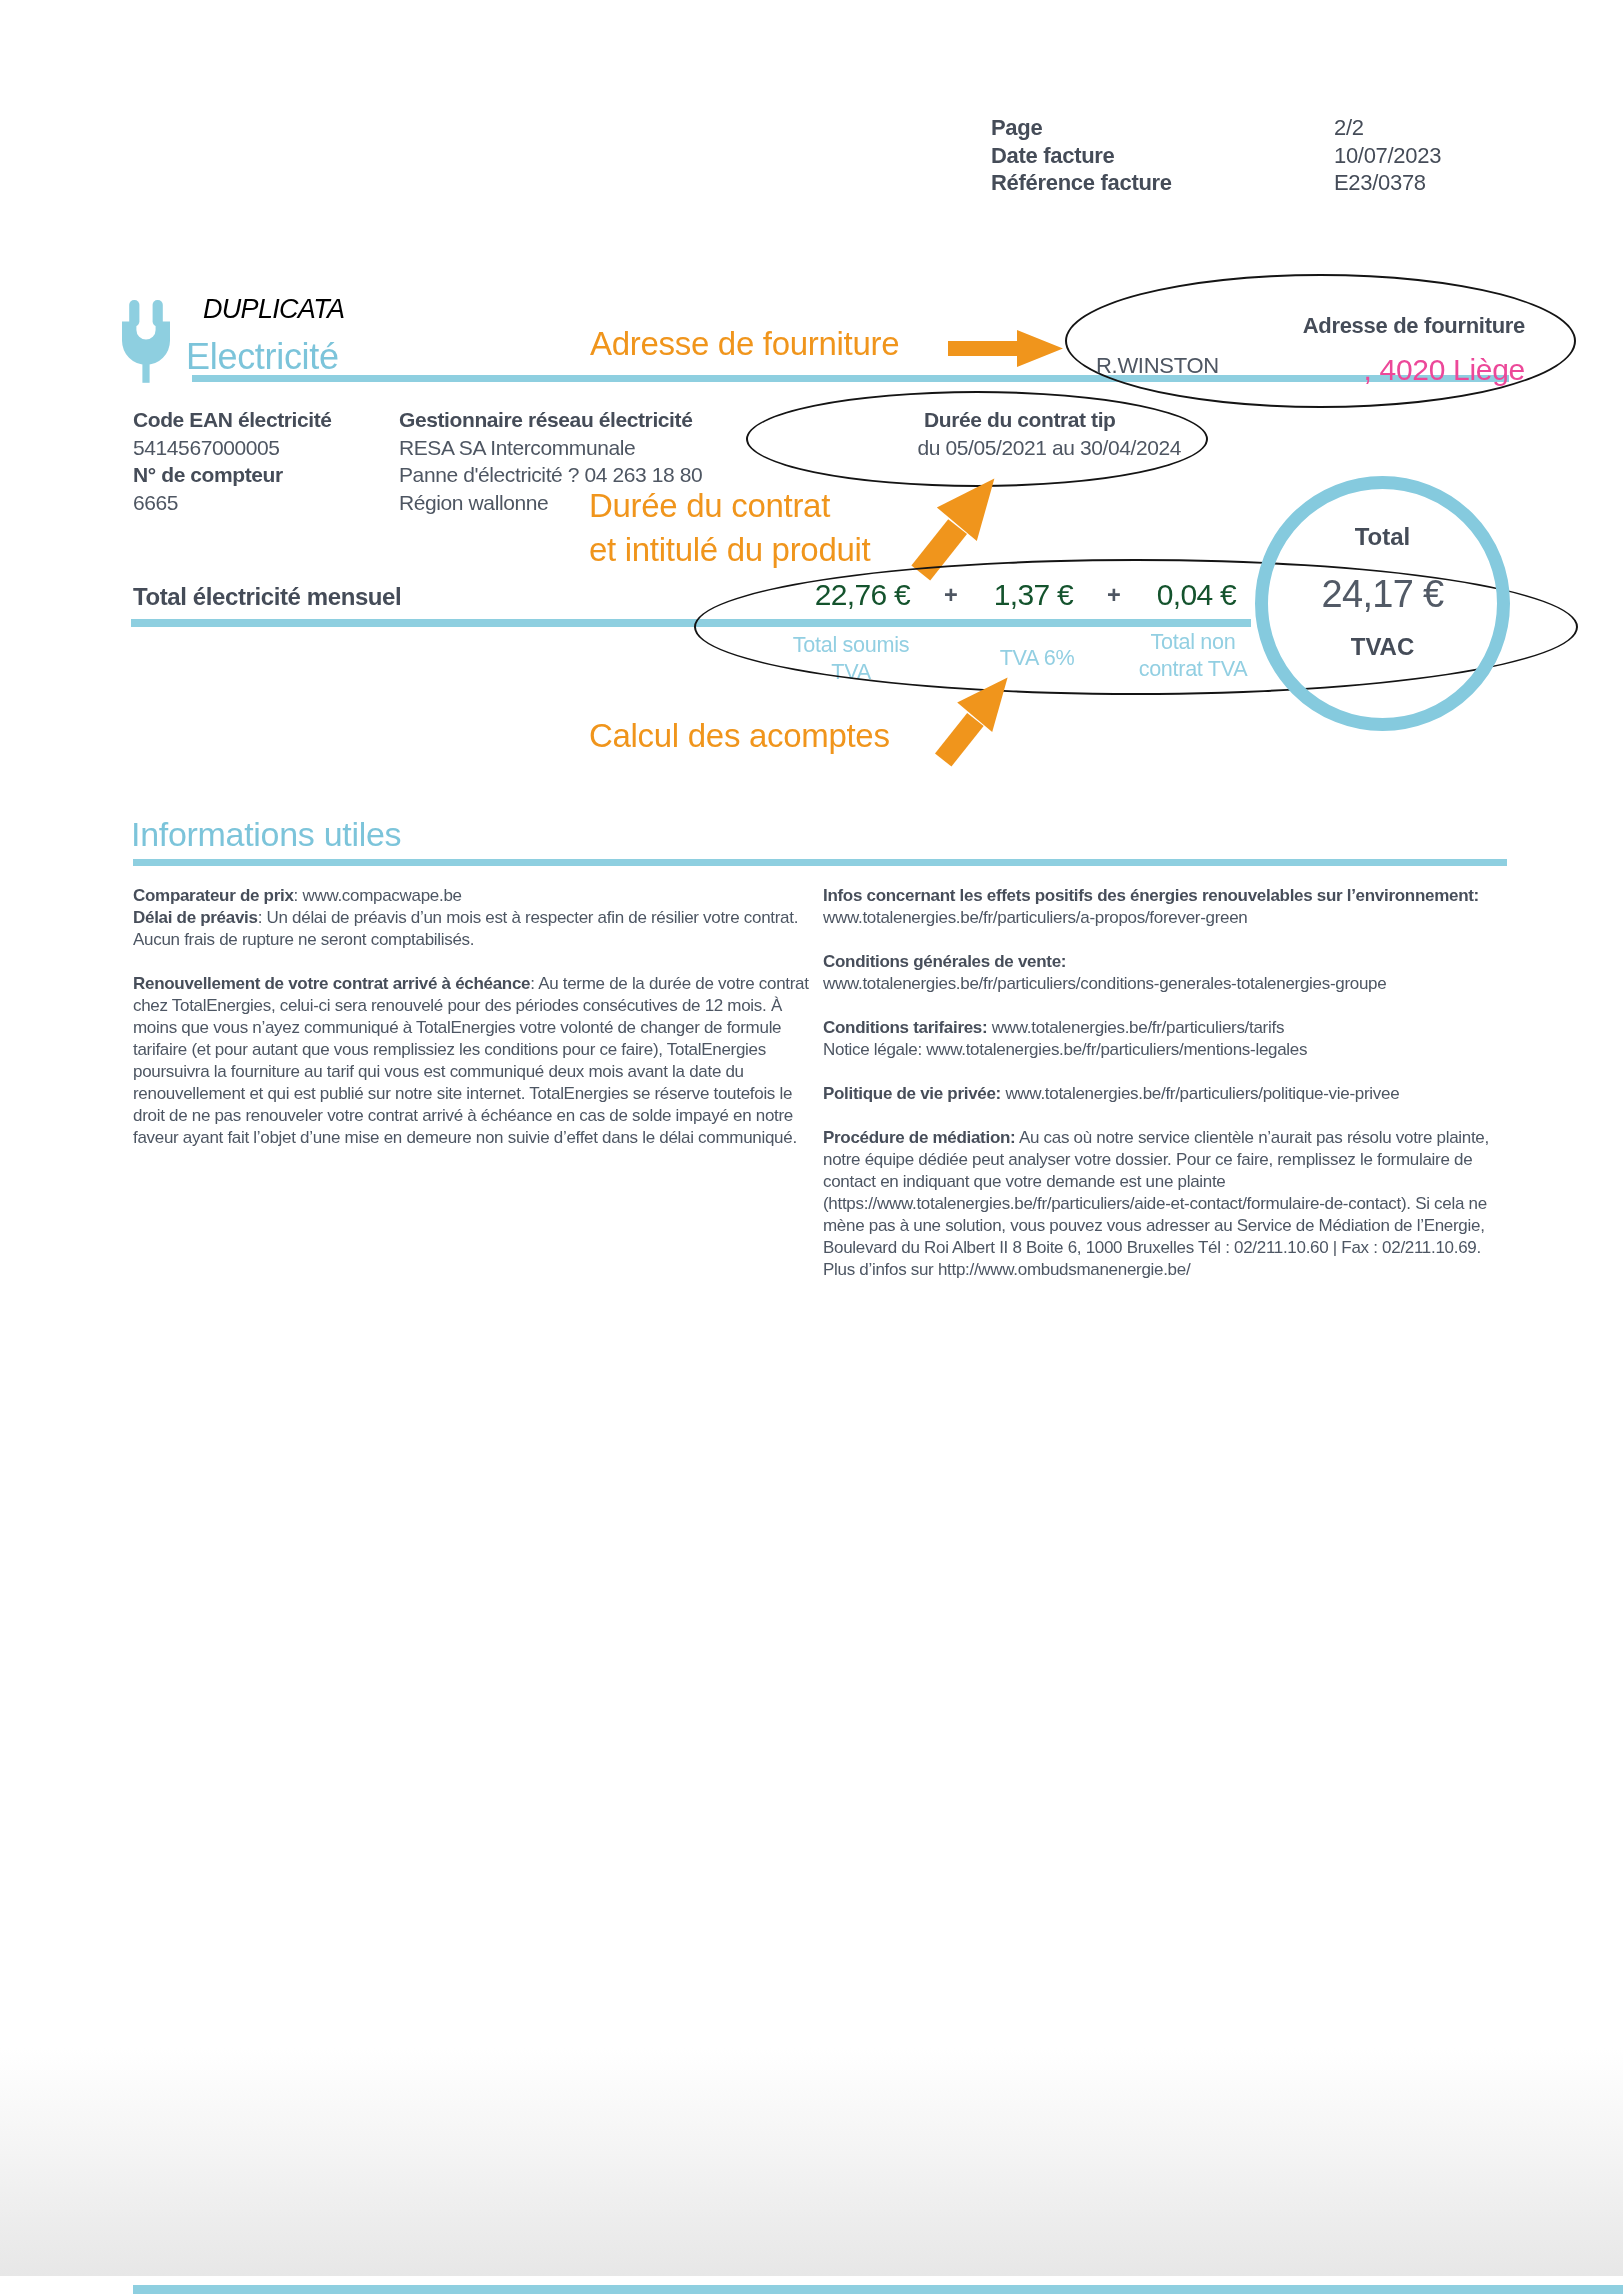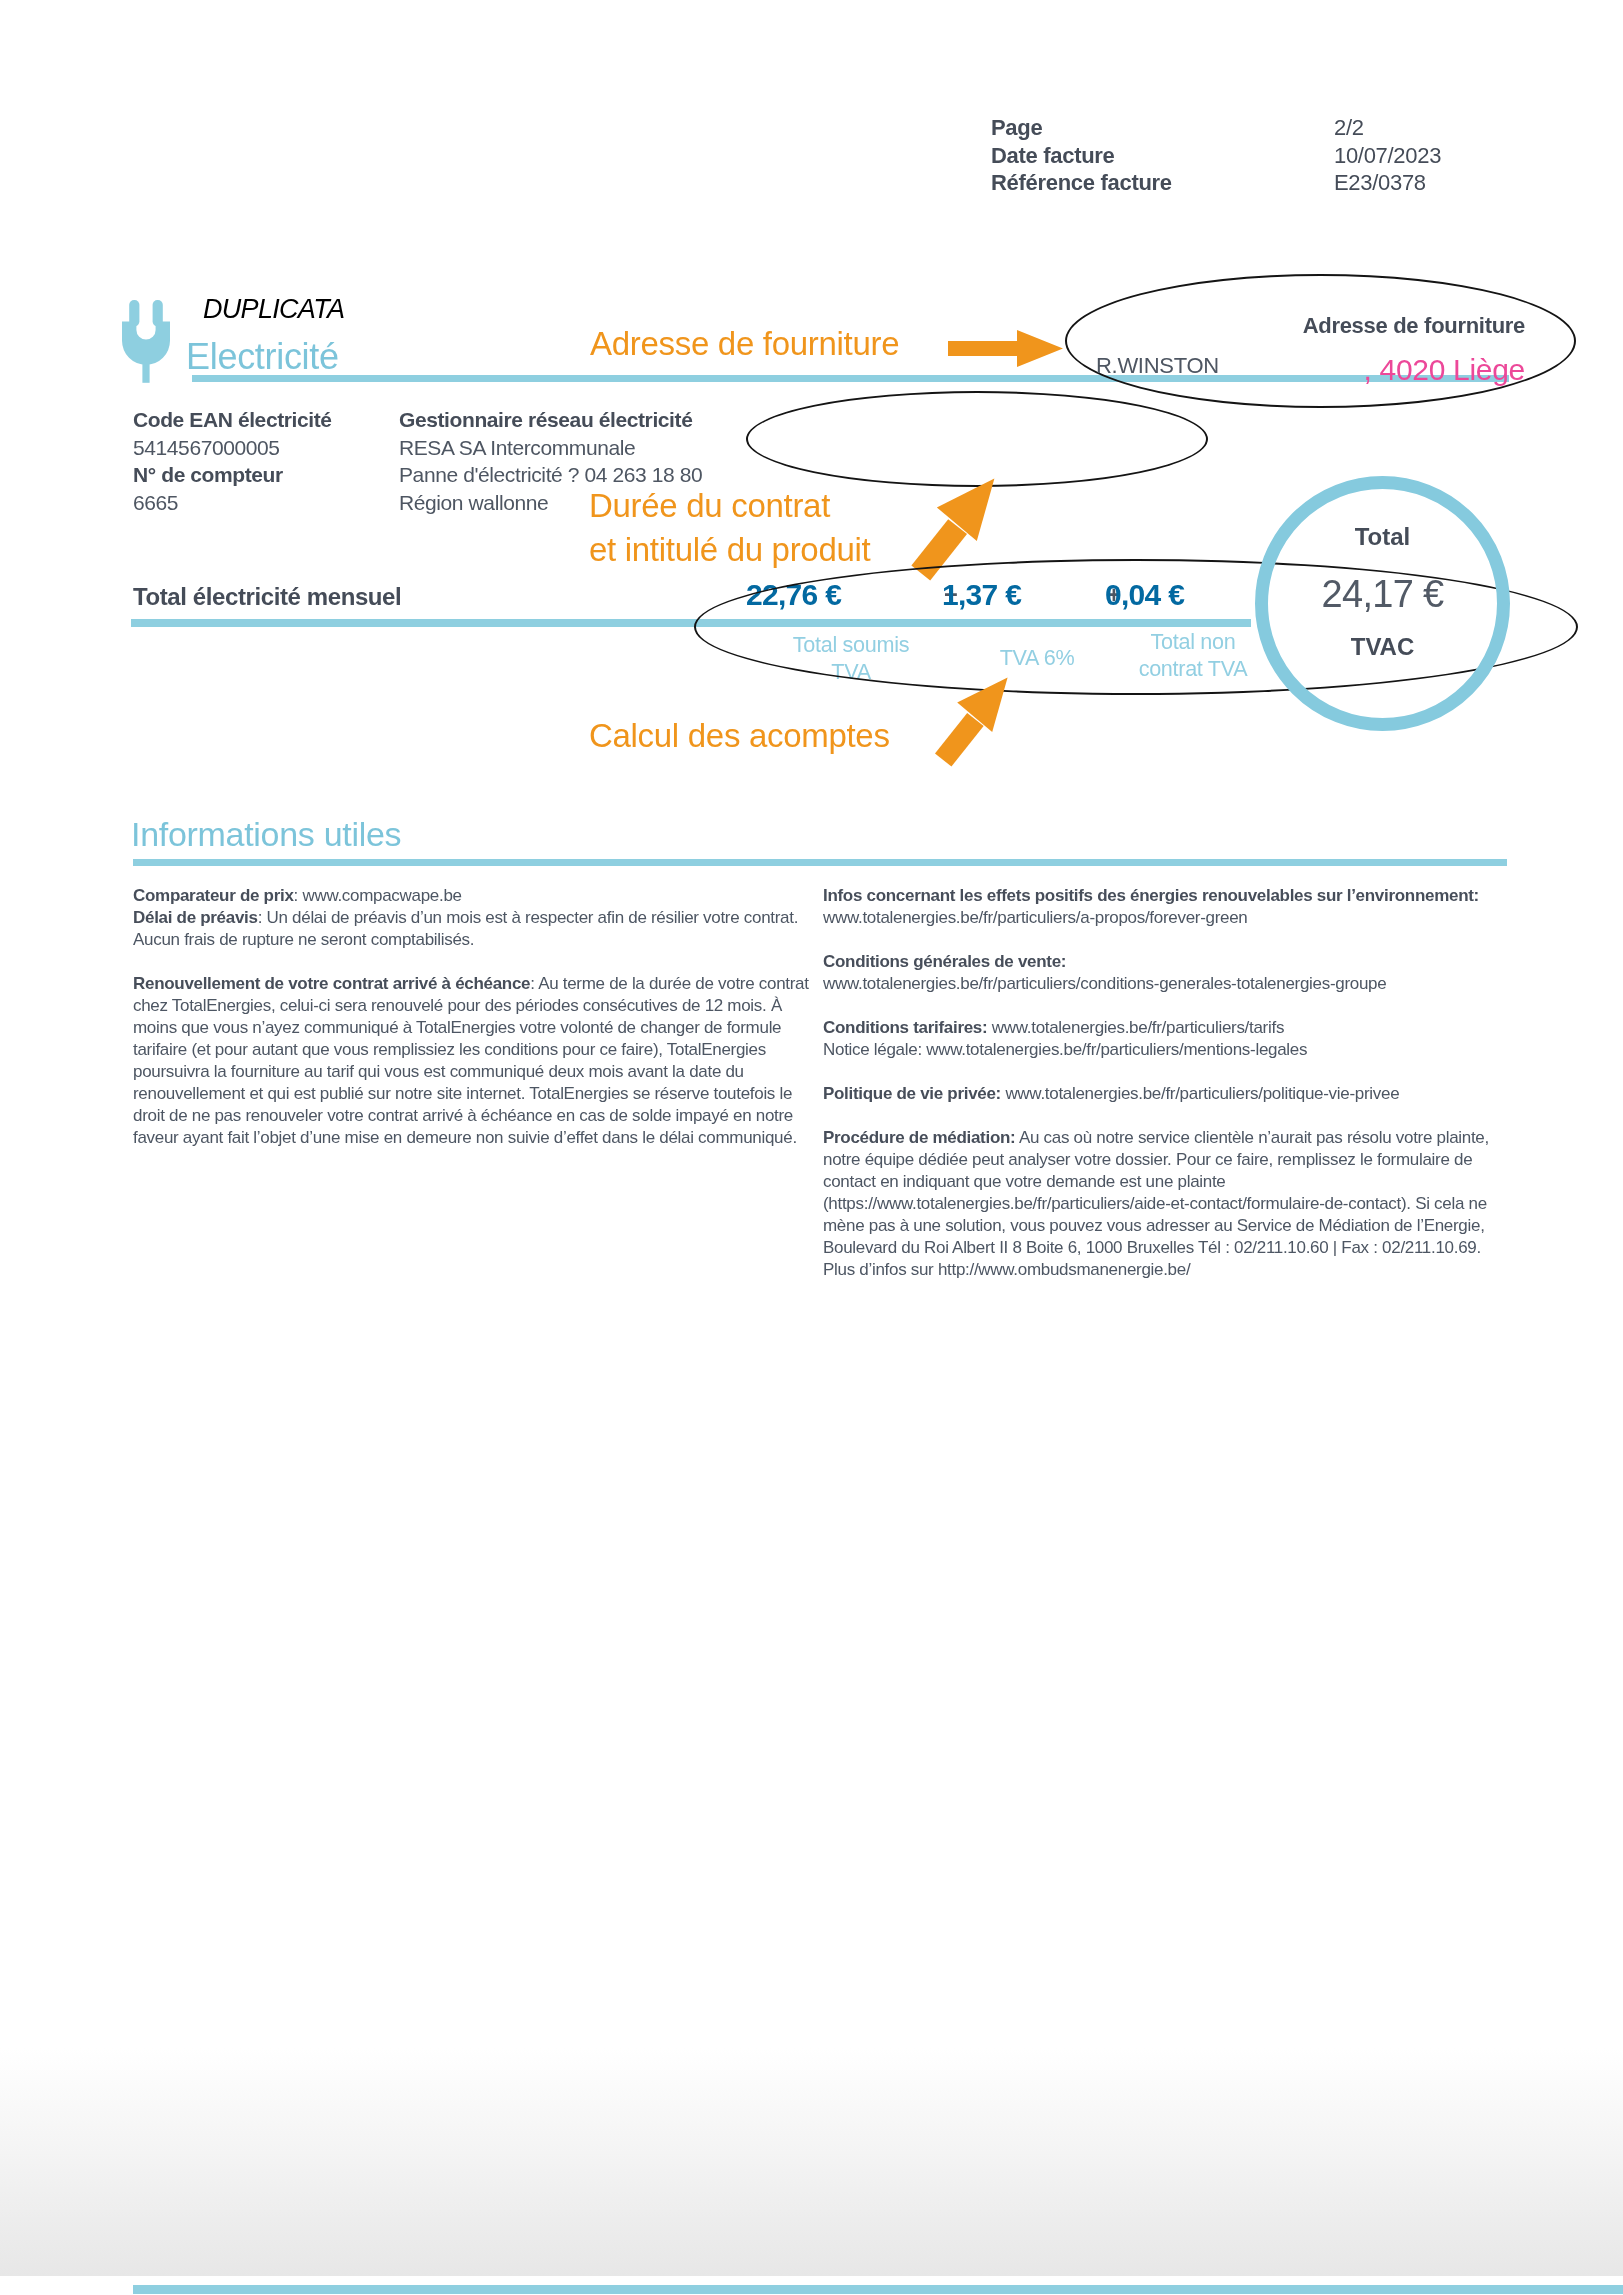--- a/index.html
+++ b/index.html
@@ -13,21 +13,21 @@
   .duplicata{position:absolute;left:203px;top:294px;font-size:27px;font-weight:normal;font-style:italic;color:#000;letter-spacing:-0.7px;}
   .sec-title{position:absolute;font-size:36px;color:#7cc4da;letter-spacing:-0.3px;}
   .teal-line{position:absolute;height:7.2px;background:#8ecfe0;}
   
   .orange{color:#f0951c;font-size:33px;letter-spacing:-0.3px;}
   .ellipse{position:absolute;border:2px solid #141414;border-radius:50%;}
   
   .inf{position:absolute;font-size:21px;line-height:27.5px;letter-spacing:-0.4px;color:#4e5662;}
   .inf b{color:#454c58;letter-spacing:-0.4px;}
   
-  .amount{position:absolute;font-size:30px;font-weight:bold;color:#0369a1;letter-spacing:-0.7px;}
+  .amount{position:absolute;font-size:30px;font-weight:normal;color:#14532d;letter-spacing:-0.7px;text-align:right;}
   .plus{position:absolute;font-size:23.6px;font-weight:bold;color:#4e5662;}
   .sublabel{position:absolute;font-size:21.6px;line-height:27px;color:#92cfe2;text-align:center;letter-spacing:-0.3px;}
   .total-circle{position:absolute;left:1255px;top:476px;width:229px;height:229px;border:13px solid #85cade;border-radius:50%;}
   .tc-label{position:absolute;left:1255px;width:255px;text-align:center;font-weight:bold;font-size:24px;color:#454c58;}
   .tc-value{position:absolute;left:1255px;width:255px;text-align:center;font-size:38px;color:#525a66;letter-spacing:-0.7px;}
   
   .col{position:absolute;font-size:17px;line-height:22px;letter-spacing:-0.3px;color:#4d5663;}
   .col b{color:#474e5a;}
   .blk{display:block;}
   .gap{margin-bottom:22px;}
@@ -78,20 +78,24 @@
     <b class="blk">Code EAN électricité</b>
     <span class="blk">5414567000005</span>
     <b class="blk">N° de compteur</b>
     <span class="blk">6665</span>
   </div>
   <div class="inf" style="left:399px;top:406px;width:366px">
     <b class="blk">Gestionnaire réseau électricité</b>
     <span class="blk">RESA SA Intercommunale</span>
     <span class="blk">Panne d'électricité ? 04 263 18 80</span>
     <span class="blk">Région wallonne</span>
+  </div>
+  <div class="inf" style="left:924px;top:406px;width:288px">
+    <b class="blk">Durée du contrat tip</b>
+    <span class="blk" style="margin-left:-6.5px">du 05/05/2021 au 30/04/2024</span>
   </div>
   <div class="ellipse" style="left:746px;top:391px;width:458px;height:92px"></div>
 
   <div class="abs orange" style="left:589px;top:487px">Durée du contrat</div>
   <div class="abs orange" style="left:589px;top:531px">et intitulé du produit</div>
   <div class="abs" style="left:908px;top:475px;width:88px;height:108px">
     <svg width="88" height="108" viewBox="0 0 110 130" xmlns="http://www.w3.org/2000/svg">
       <line x1="16" y1="120" x2="62" y2="62" stroke="#f0951c" stroke-width="30"></line>
       <polygon points="36,38 108,2 86,80" fill="#f0951c"></polygon>
     </svg>

